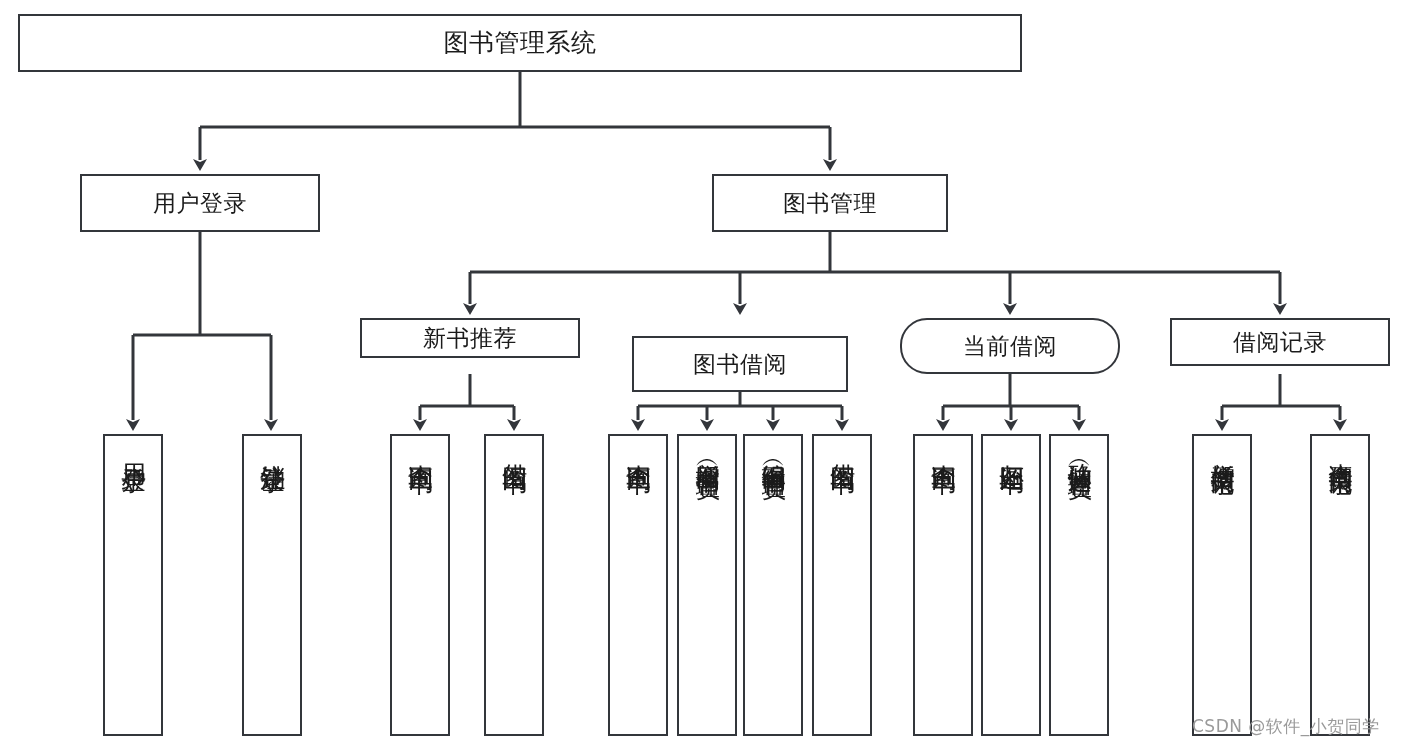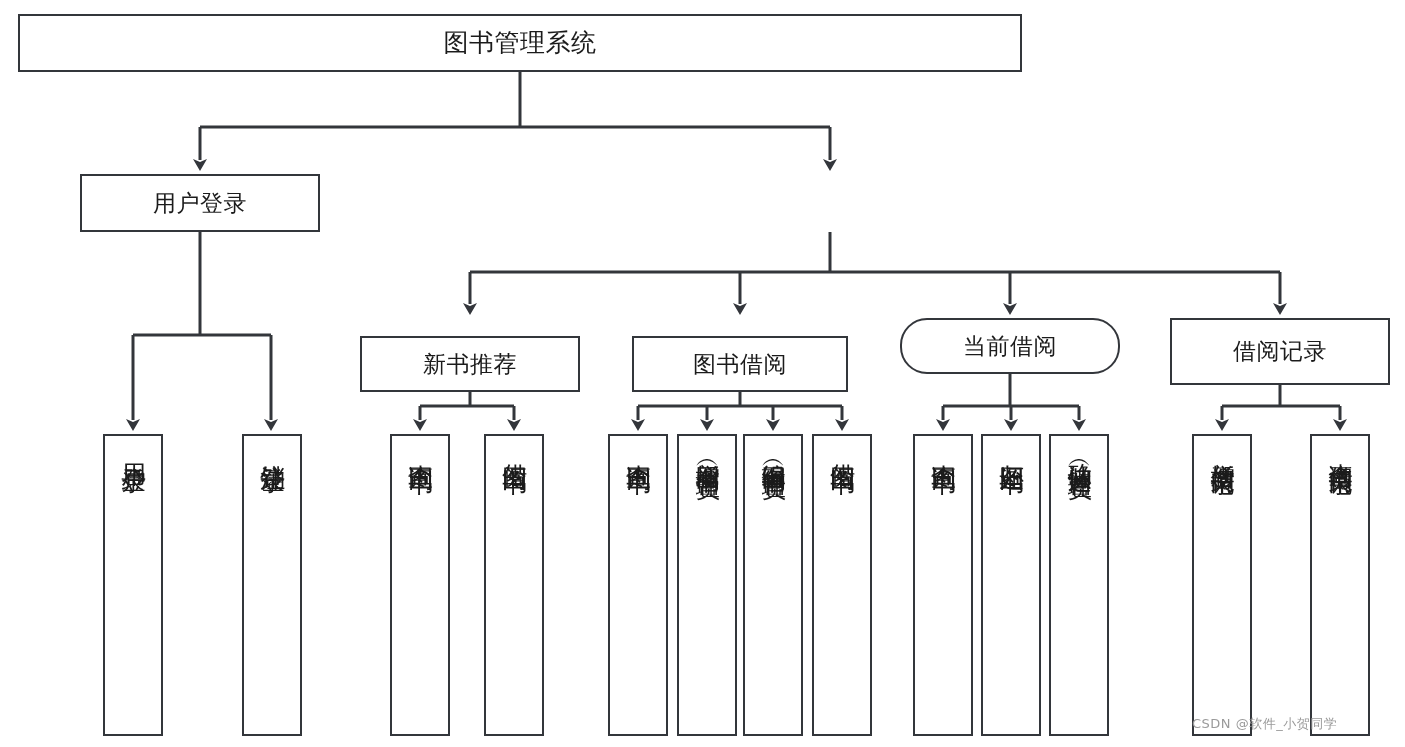--- a/index.html
+++ b/index.html
@@ -62,21 +62,21 @@
     letter-spacing: 2px;
     white-space: nowrap;
   }
   .node.leaf.tall-text .label {
     font-size: 24px;
   }
   .watermark {
     position: absolute;
     left: 1192px;
     top: 715px;
-    font-size: 13px;
+    font-size: 17px;
     color: #9a9a9a;
     letter-spacing: 0.5px;
     white-space: nowrap;
     z-index: 3;
     font-family: "DejaVu Sans", "Liberation Sans", sans-serif;
   }
 </style>
 </head>
 <body>
 
@@ -134,31 +134,34 @@
     </g>
   </svg>
 
   <div class="node root horiz" style="left:18px; top:14px; width:1004px; height:58px;">
     <span class="label">图书管理系统</span>
   </div>
 
   <div class="node horiz" style="left:80px; top:174px; width:240px; height:58px;">
     <span class="label">用户登录</span>
   </div>
-
-  <div class="node horiz" style="left:360px; top:336px; width:220px; height:56px;">
+  <div class="node horiz" style="left:712px; top:174px; width:236px; height:58px;">
+    <span class="label">图书管理</span>
+  </div>
+
+  <div class="node horiz" style="left:360px; top:318px; width:220px; height:40px;">
     <span class="label">新书推荐</span>
   </div>
   <div class="node horiz" style="left:632px; top:336px; width:216px; height:56px;">
     <span class="label">图书借阅</span>
   </div>
   <div class="node horiz" style="left:900px; top:318px; width:220px; height:56px;border-radius:27px;">
     <span class="label">当前借阅</span>
   </div>
-  <div class="node horiz" style="left:1170px; top:318px; width:220px; height:67px;">
+  <div class="node horiz" style="left:1170px; top:318px; width:220px; height:48px;">
     <span class="label">借阅记录</span>
   </div>
 
   <div class="node leaf" style="left:103px; top:434px; width:60px; height:302px;">
     <span class="label">用户登录</span>
   </div>
   <div class="node leaf" style="left:242px; top:434px; width:60px; height:302px;">
     <span class="label">注销登录</span>
   </div>
 

